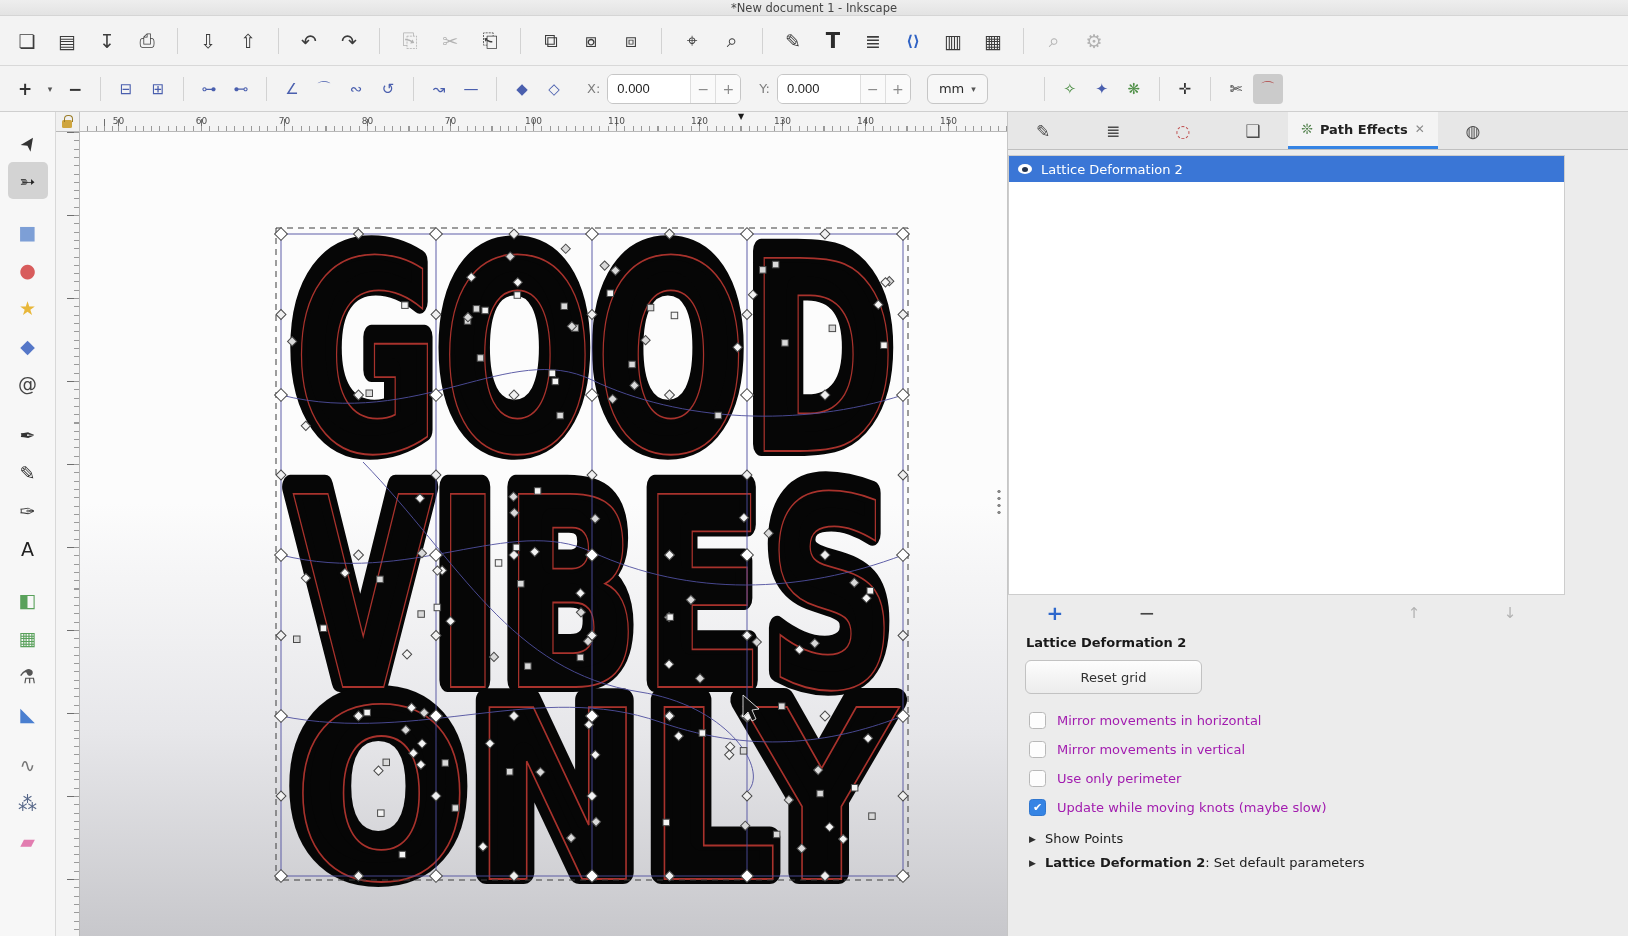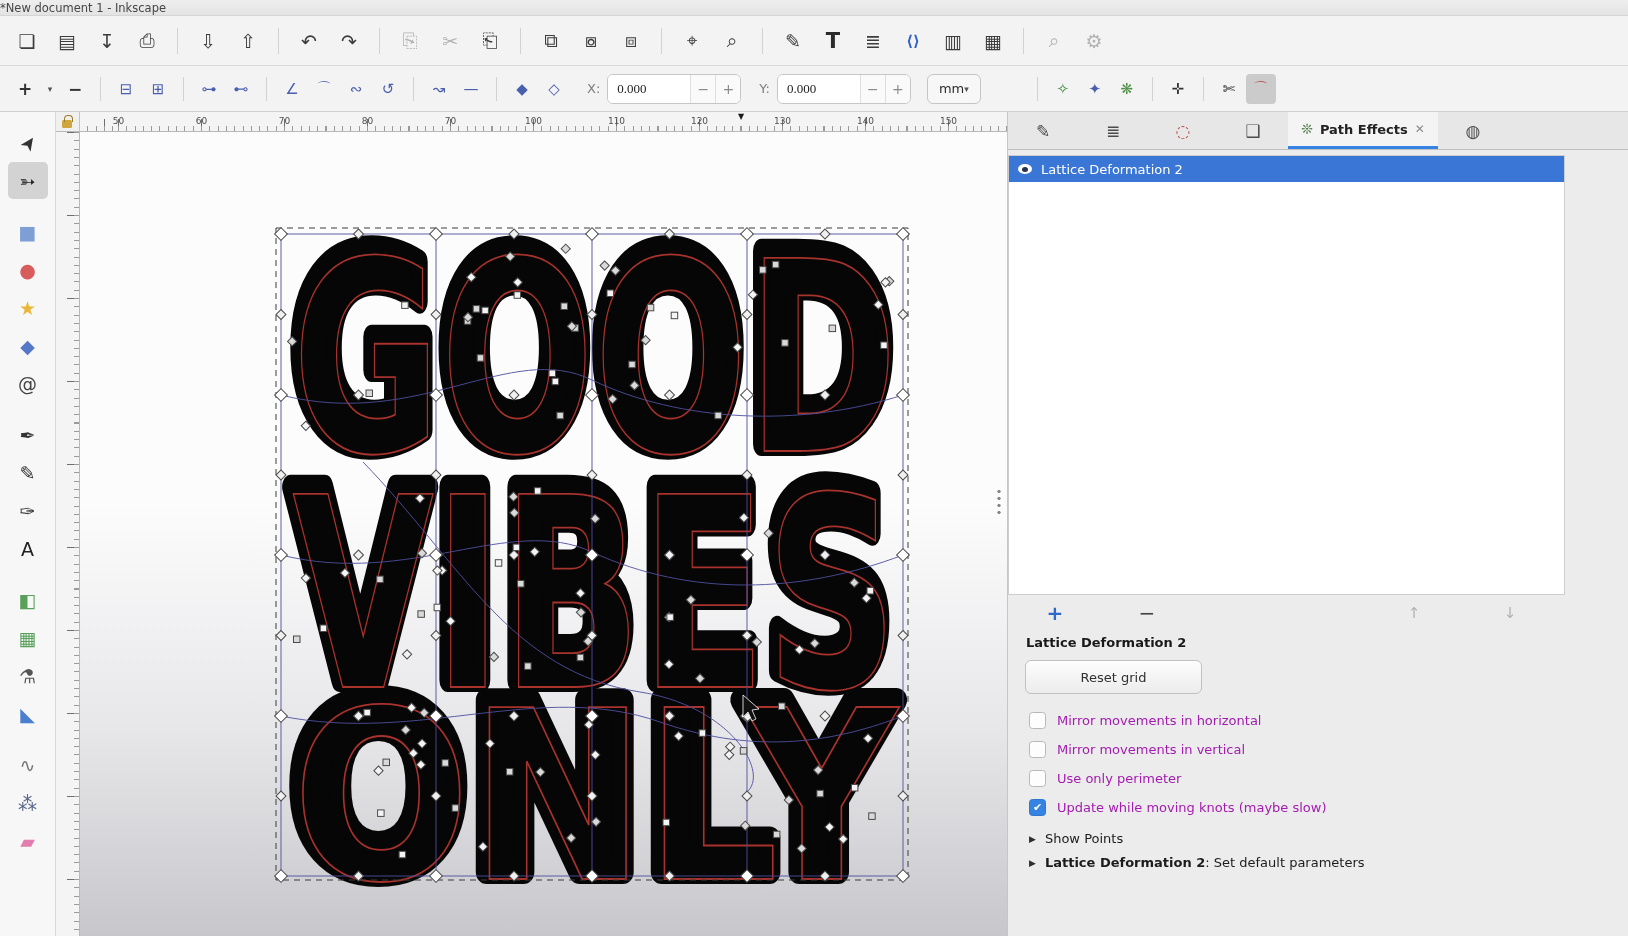--- a/index.html
+++ b/index.html
@@ -1,19 +1,19 @@
 <!DOCTYPE html>
 <html><head>
 <meta charset="utf-8">
 <style>
 *{box-sizing:border-box;margin:0;padding:0}
 html,body{width:1628px;height:936px;overflow:hidden}
 body{font-family:"DejaVu Sans","Liberation Sans",sans-serif;font-size:13px;color:#333;background:#ececec}
 button{font-family:inherit;border:none;background:none;padding:0;cursor:pointer;color:inherit}
-.titlebar{height:16px;background:linear-gradient(#eeeeee,#e3e3e3);border-bottom:1px solid #d5d5d5;display:flex;align-items:center;font-size:11.5px;color:#454545}
+.titlebar{height:16px;background:linear-gradient(#eeeeee,#e3e3e3);border-bottom:1px solid #d5d5d5;display:flex;align-items:center;justify-content:center;font-size:11.5px;color:#454545}
 
 .cmdbar{height:50px;background:#f3f3f3;border-bottom:1px solid #d8d8d8;display:flex;align-items:center;padding:0 8px;gap:2px}
 .tbtn{width:38px;height:36px;border-radius:4px;font-size:19px;color:#3c3c3c;display:flex;align-items:center;justify-content:center}
 .tbtn .gl{display:inline-block}
 .tbtn.dim{color:#b2b2b2}
 .tbtn.blue{color:#2f62c4;font-size:15px;font-weight:bold}
 .tbtn.bold{font-weight:bold;font-size:21px;color:#2b2b2b}
 .vsep{width:1px;height:26px;background:#d2d2d2;margin:0 9px;flex:0 0 1px}
 
 .toolctrl{height:46px;background:#f3f3f3;border-bottom:1px solid #cfcfcf;display:flex;align-items:center;padding:0 10px;gap:2px}
@@ -22,23 +22,23 @@
 .tcbtn{min-width:30px;height:30px;border-radius:4px;display:flex;align-items:center;justify-content:center;font-size:15px;color:#333}
 .tcbtn.blu{color:#4a5fae}
 .tcbtn.grn{color:#4e8f46}
 .tcbtn.red{color:#b04040}
 .tcbtn.bold{font-weight:bold;font-size:17px}
 .tcbtn.narrow{min-width:16px;font-size:9px;color:#555}
 .tcbtn.pressed{background:#cbcbcb}
 .spin{display:flex;align-items:center;margin-left:16px;gap:7px}
 .spin label{color:#7d7d7d;font-size:13px}
 .spinbox{display:flex;border:1px solid #c6c6c6;border-radius:6px;overflow:hidden;background:#fff;height:30px;align-items:stretch}
-.spinbox input{width:82px;border:none;outline:none;padding:0 9px;font-size:13px;color:#222;background:#fff;font-family:Liberation Serif, serif}
+.spinbox input{width:82px;border:none;outline:none;padding:0 9px;font-size:13px;color:#222;background:#fff;font-family:Liberation Sans, sans-serif}
 .spinbox .step{width:25px;border-left:1px solid #dedede;background:#fafafa;color:#8a8a8a;display:flex;align-items:center;justify-content:center;font-size:14px}
-.unit{display:flex;align-items:center;gap:0;border:1px solid #c6c6c6;border-radius:6px;background:#f7f7f7;height:30px;padding:0 11px;margin-left:14px;font-size:13px;color:#2c2c2c}
+.unit{display:flex;align-items:center;gap:7px;border:1px solid #c6c6c6;border-radius:6px;background:#f7f7f7;height:30px;padding:0 11px;margin-left:14px;font-size:13px;color:#2c2c2c}
 .unit .caret{font-size:9px;color:#555}
 
 .main{display:flex;height:824px}
 .toolbox{width:56px;background:#f7f7f7;border-right:1px solid #d8d8d8;display:flex;flex-direction:column;align-items:center;padding-top:12px;gap:1px;flex:0 0 56px}
 .tool{width:40px;height:37px;display:flex;align-items:center;justify-content:center;font-size:19px;border-radius:5px}
 .tool.active{background:#d3d3d3}
 .tool.gap{margin-top:13px}
 .tool .gl{display:inline-block}
 .tool.rot .gl{transform:rotate(-55deg)}
 .mid{display:flex;flex-direction:column;width:951px;flex:0 0 951px}

